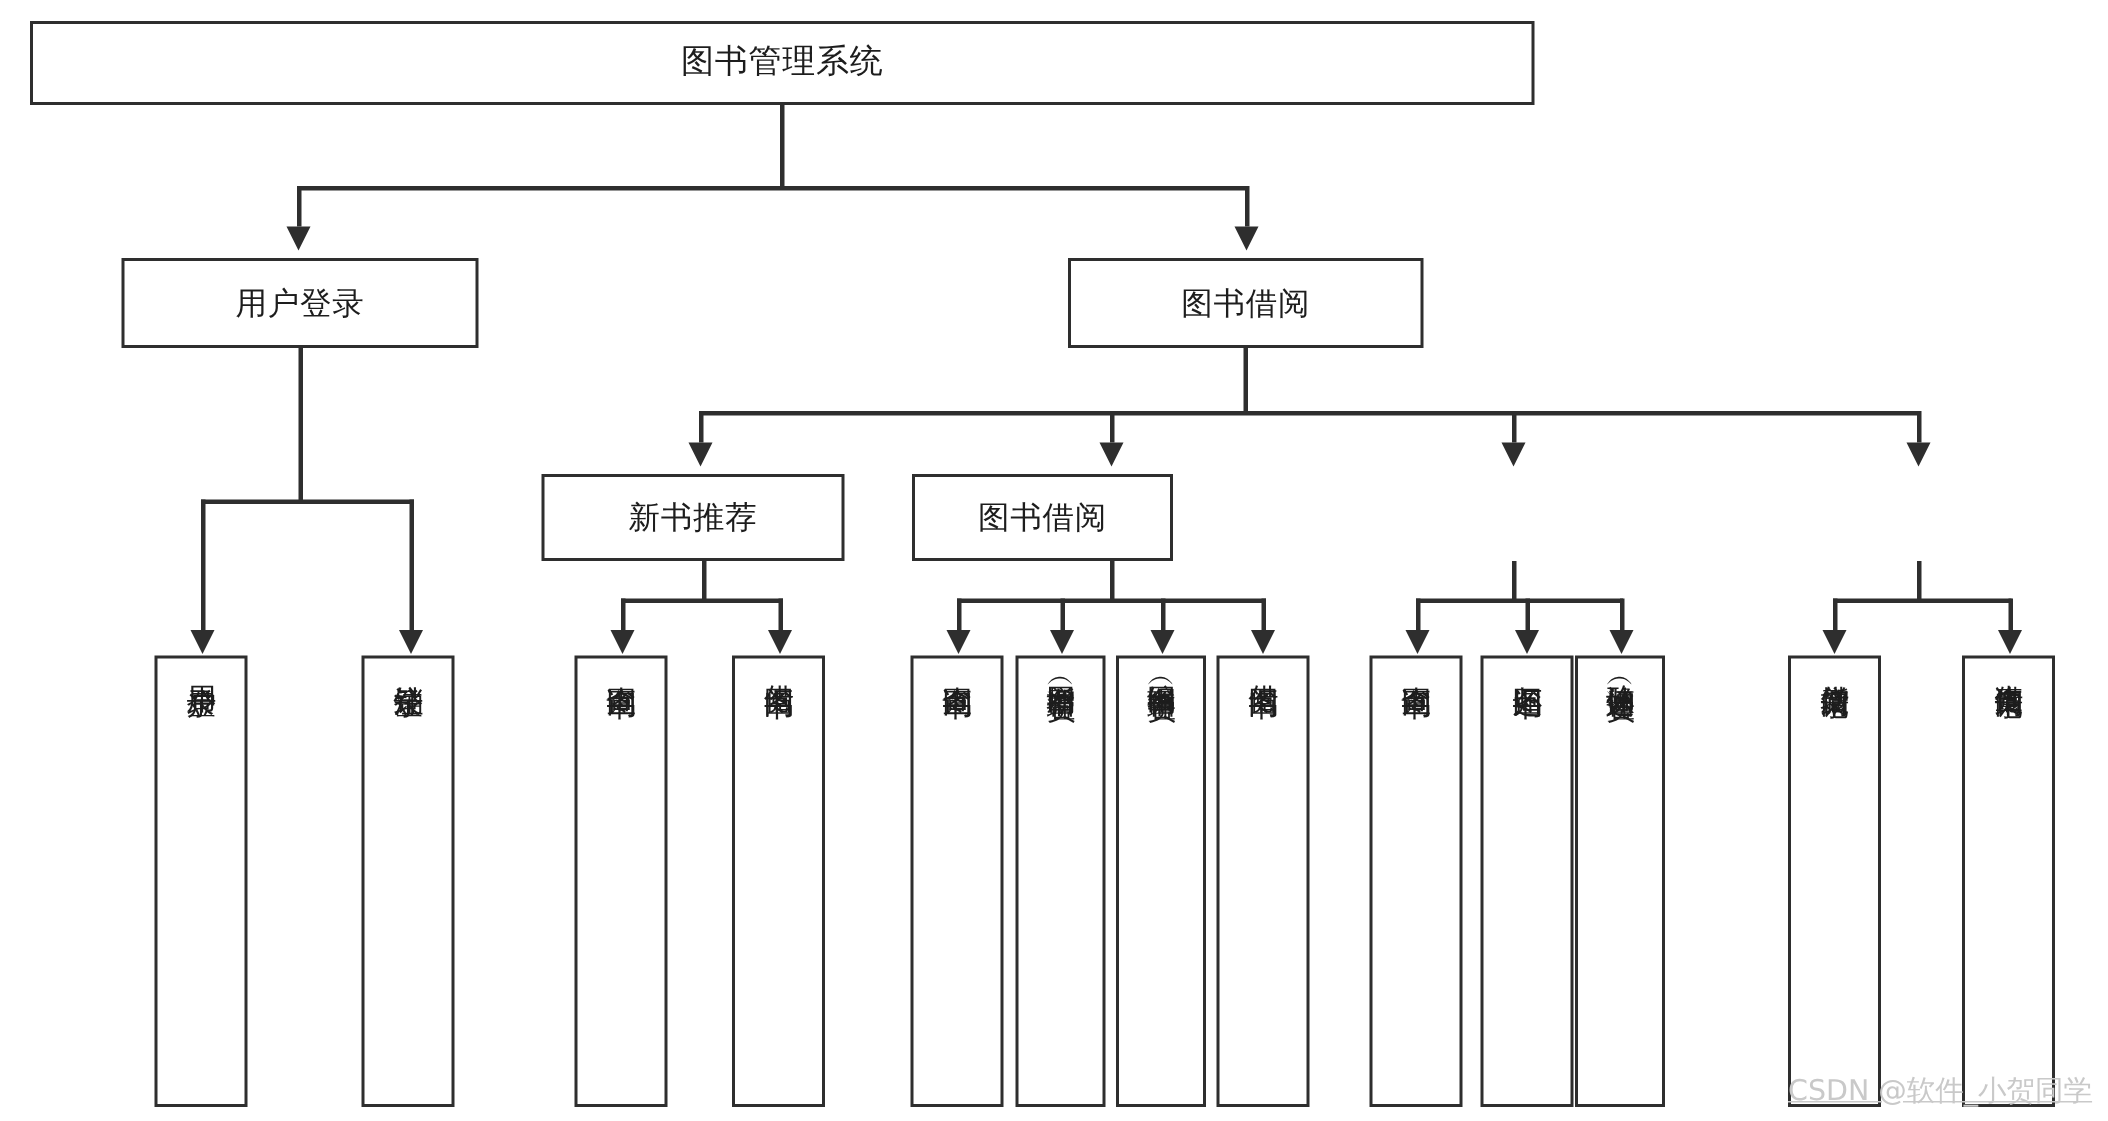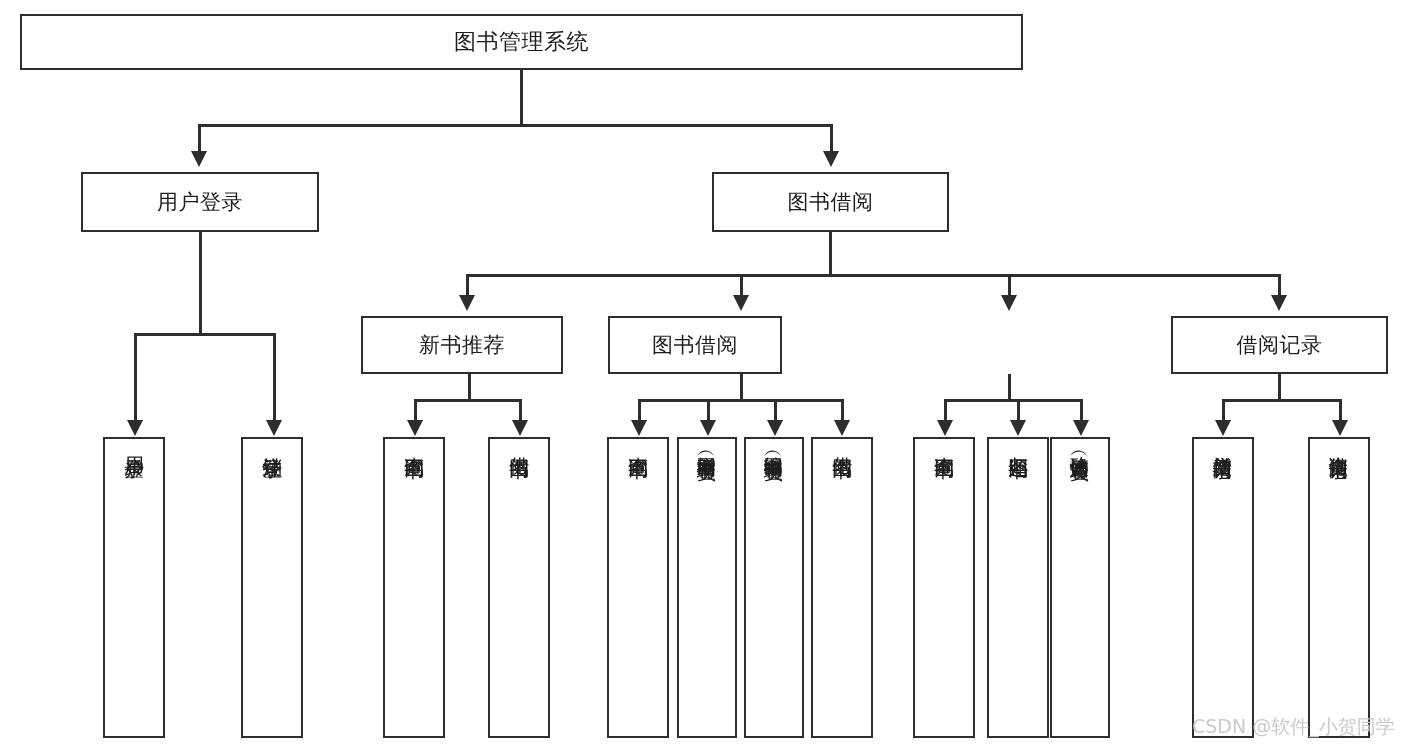--- a/index.html
+++ b/index.html
@@ -78,20 +78,21 @@
     border-right: 8px solid transparent;
     border-top: 16px solid #2e2e2e;
   }
   
   #watermark {
     position: absolute;
     color: #c9c9c9;
     font-size: 19px;
     white-space: nowrap;
     user-select: none;
+    text-decoration: underline;
   }
 </style>
 </head>
 <body>
 
 <div id="canvas">
 
   <div class="node root horiz" style="left:20px; top:14px; width:1003px; height:56px;">
     <span class="label">图书管理系统</span>
   </div>
@@ -129,23 +130,20 @@
   <div class="arrow" style="left:1001px; top:295px;"></div>
   <div class="vline" style="left:1278px; top:274px; height:21px;"></div>
   <div class="arrow" style="left:1271px; top:295px;"></div>
 
   <div class="node horiz" style="left:361px; top:316px; width:202px; height:58px;">
     <span class="label">新书推荐</span>
   </div>
   <div class="node horiz" style="left:608px; top:316px; width:174px; height:58px;">
     <span class="label">图书借阅</span>
   </div>
-  <div class="node horiz" style="left:1171px; top:316px; width:217px; height:58px;">
-    <span class="label">借阅记录</span>
-  </div>
 
   <div class="vline" style="left:468px; top:374px; height:26px;"></div>
   <div class="hline" style="left:414px; top:399px; width:108px;"></div>
   <div class="vline" style="left:414px; top:399px; height:21px;"></div>
   <div class="arrow" style="left:407px; top:420px;"></div>
   <div class="vline" style="left:519px; top:399px; height:21px;"></div>
   <div class="arrow" style="left:512px; top:420px;"></div>
 
   <div class="vline" style="left:740px; top:374px; height:26px;"></div>
   <div class="hline" style="left:638px; top:399px; width:206px;"></div>

